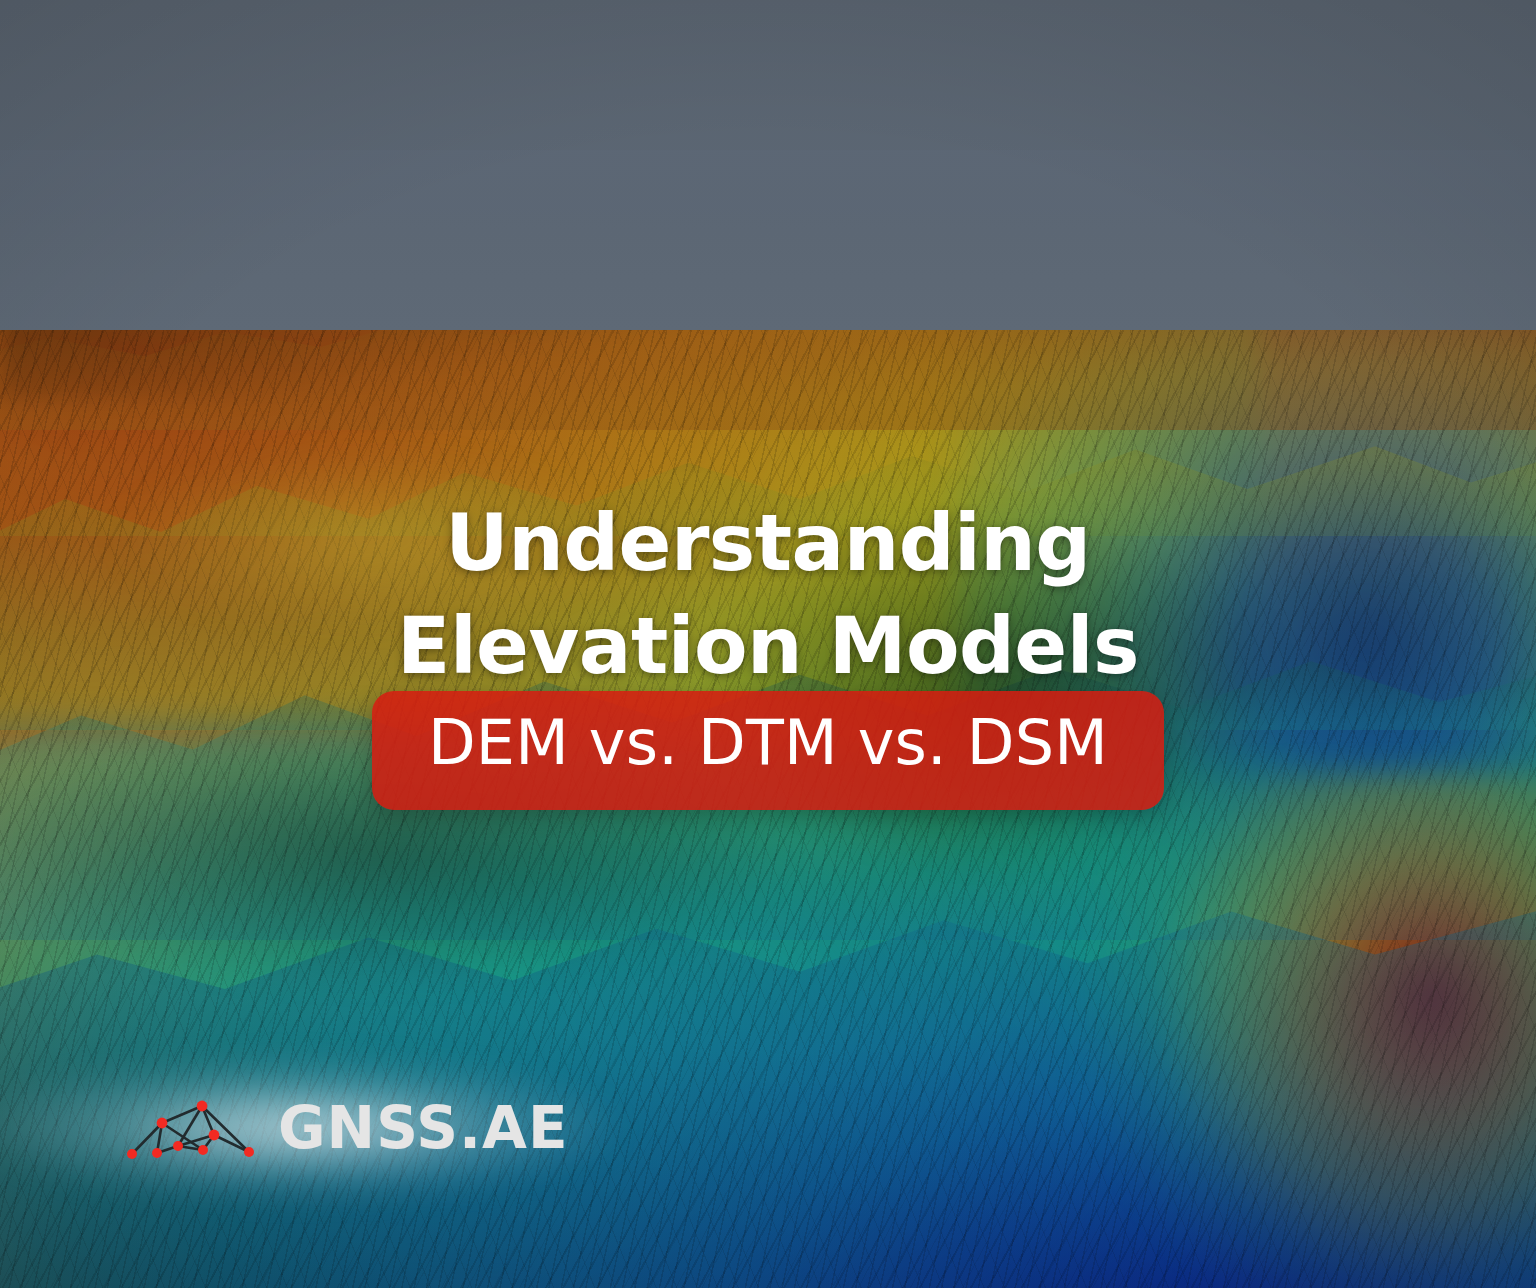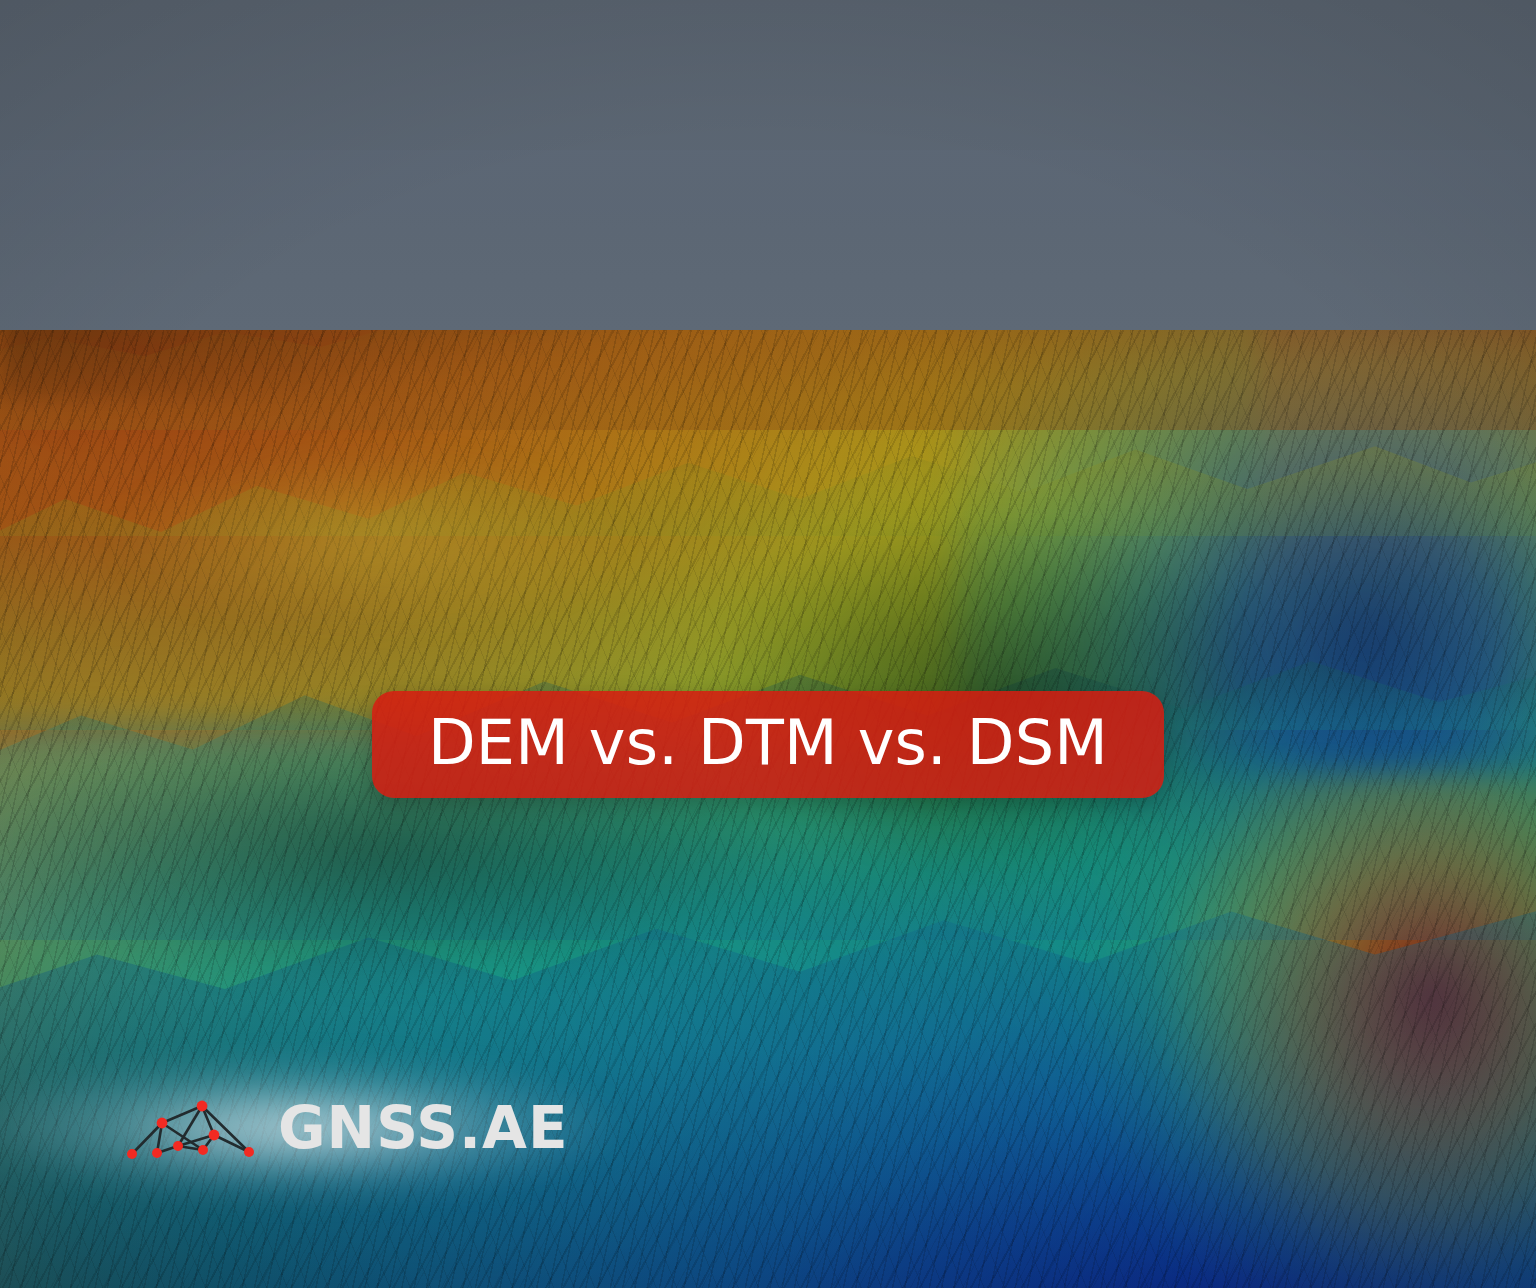--- a/index.html
+++ b/index.html
@@ -228,21 +228,21 @@
     left: 0; right: 0;
     top: 691px;
     display: flex;
     justify-content: center;
   }
   .badge {
     display: inline-block;
     background: rgba(214, 28, 16, 0.86);
     color: #ffffff;
     border-radius: 22px;
-    padding: 12px 56px 16px;
+    padding: 12px 56px 28px;
     font-family: "DejaVu Sans", "Liberation Sans", sans-serif;
     font-weight: 400;
     font-size: 62px;
     line-height: 1.28;
     letter-spacing: 0.2px;
     box-shadow: 0 6px 22px rgba(0,0,0,.22);
     white-space: nowrap;
   }
 
   
@@ -299,20 +299,22 @@
     <div class="shade-3"></div>
     <div class="hl-1"></div>
 
     <div class="sky"></div>
     <div class="horizon"></div>
     <div class="vignette"></div>
   </div>
 
   <div class="content">
 
+    <h1 class="headline">Understanding
+Elevation Models</h1>
 
     <div class="badge-row">
       <span class="badge">DEM vs. DTM vs. DSM</span>
     </div>
 
     <div class="brand-halo"></div>
 
     <div class="brand">
       <span>
         <svg class="brand-mark" viewBox="0 0 136 72" xmlns="http://www.w3.org/2000/svg">

